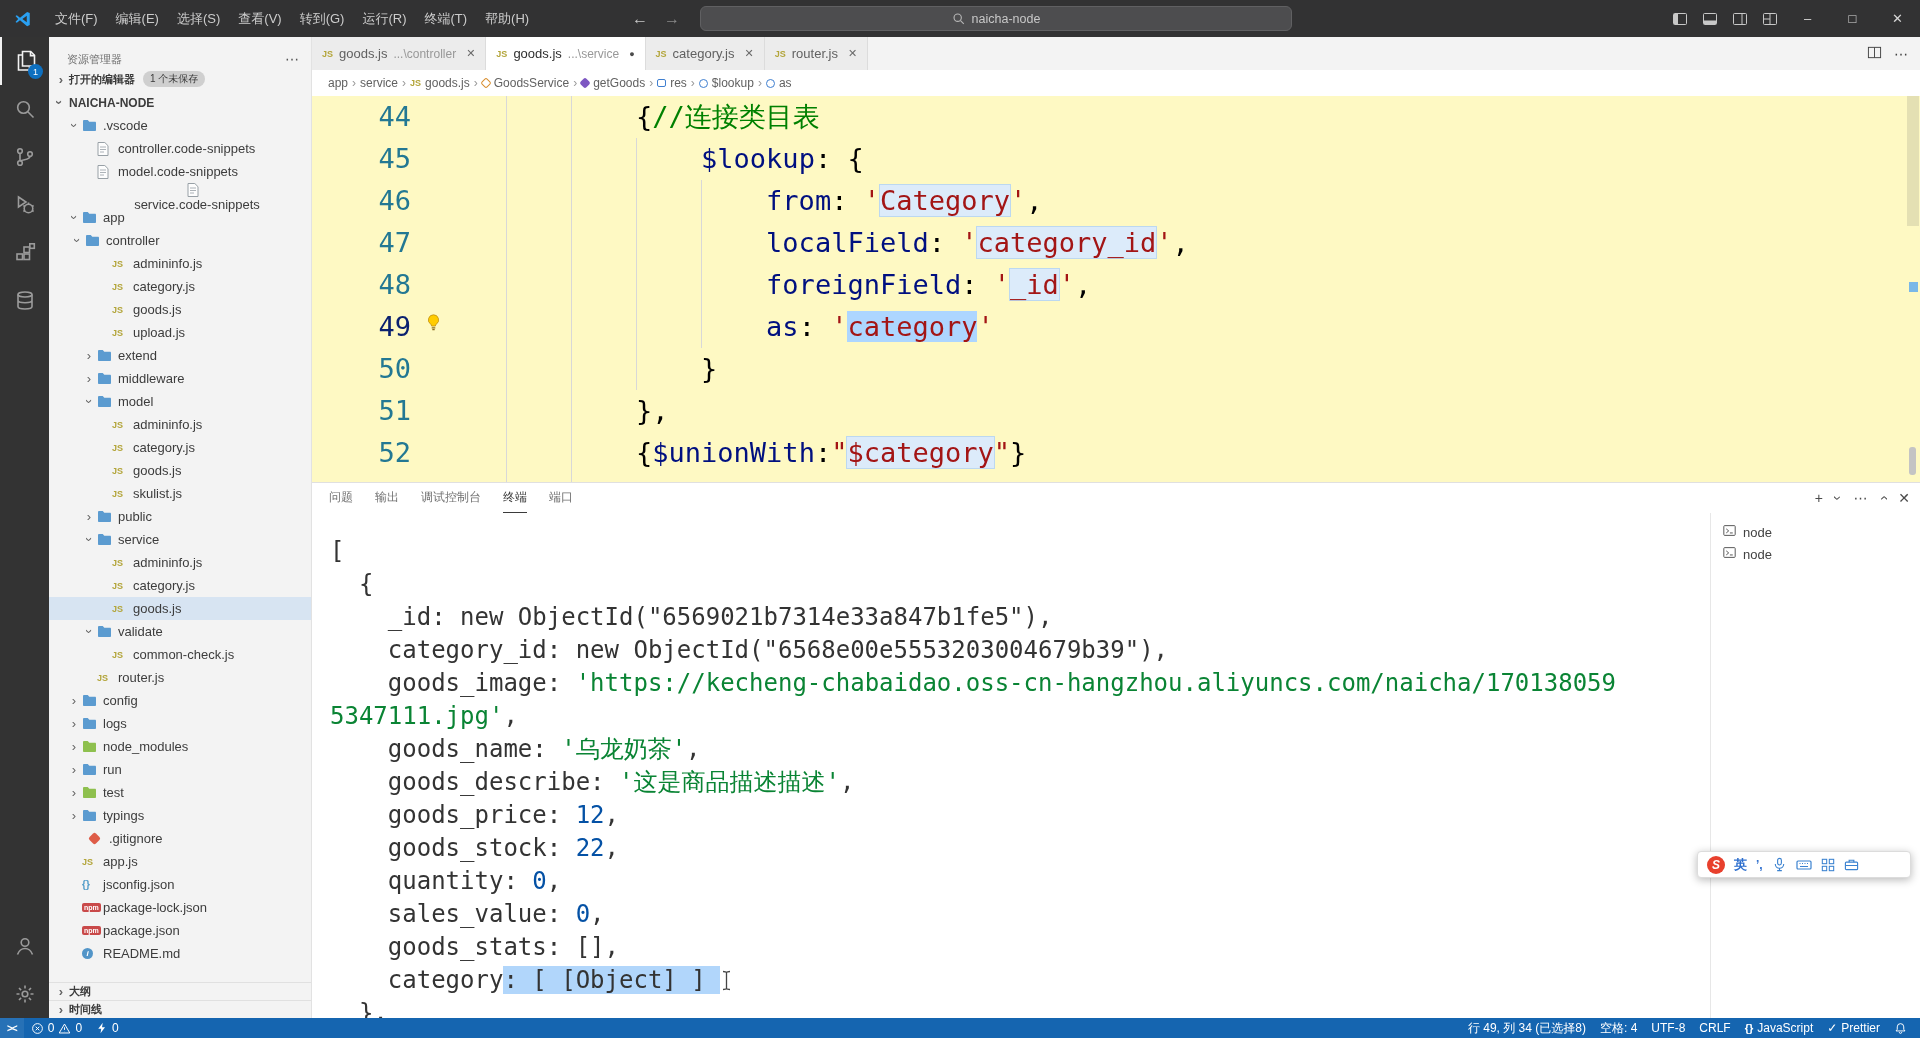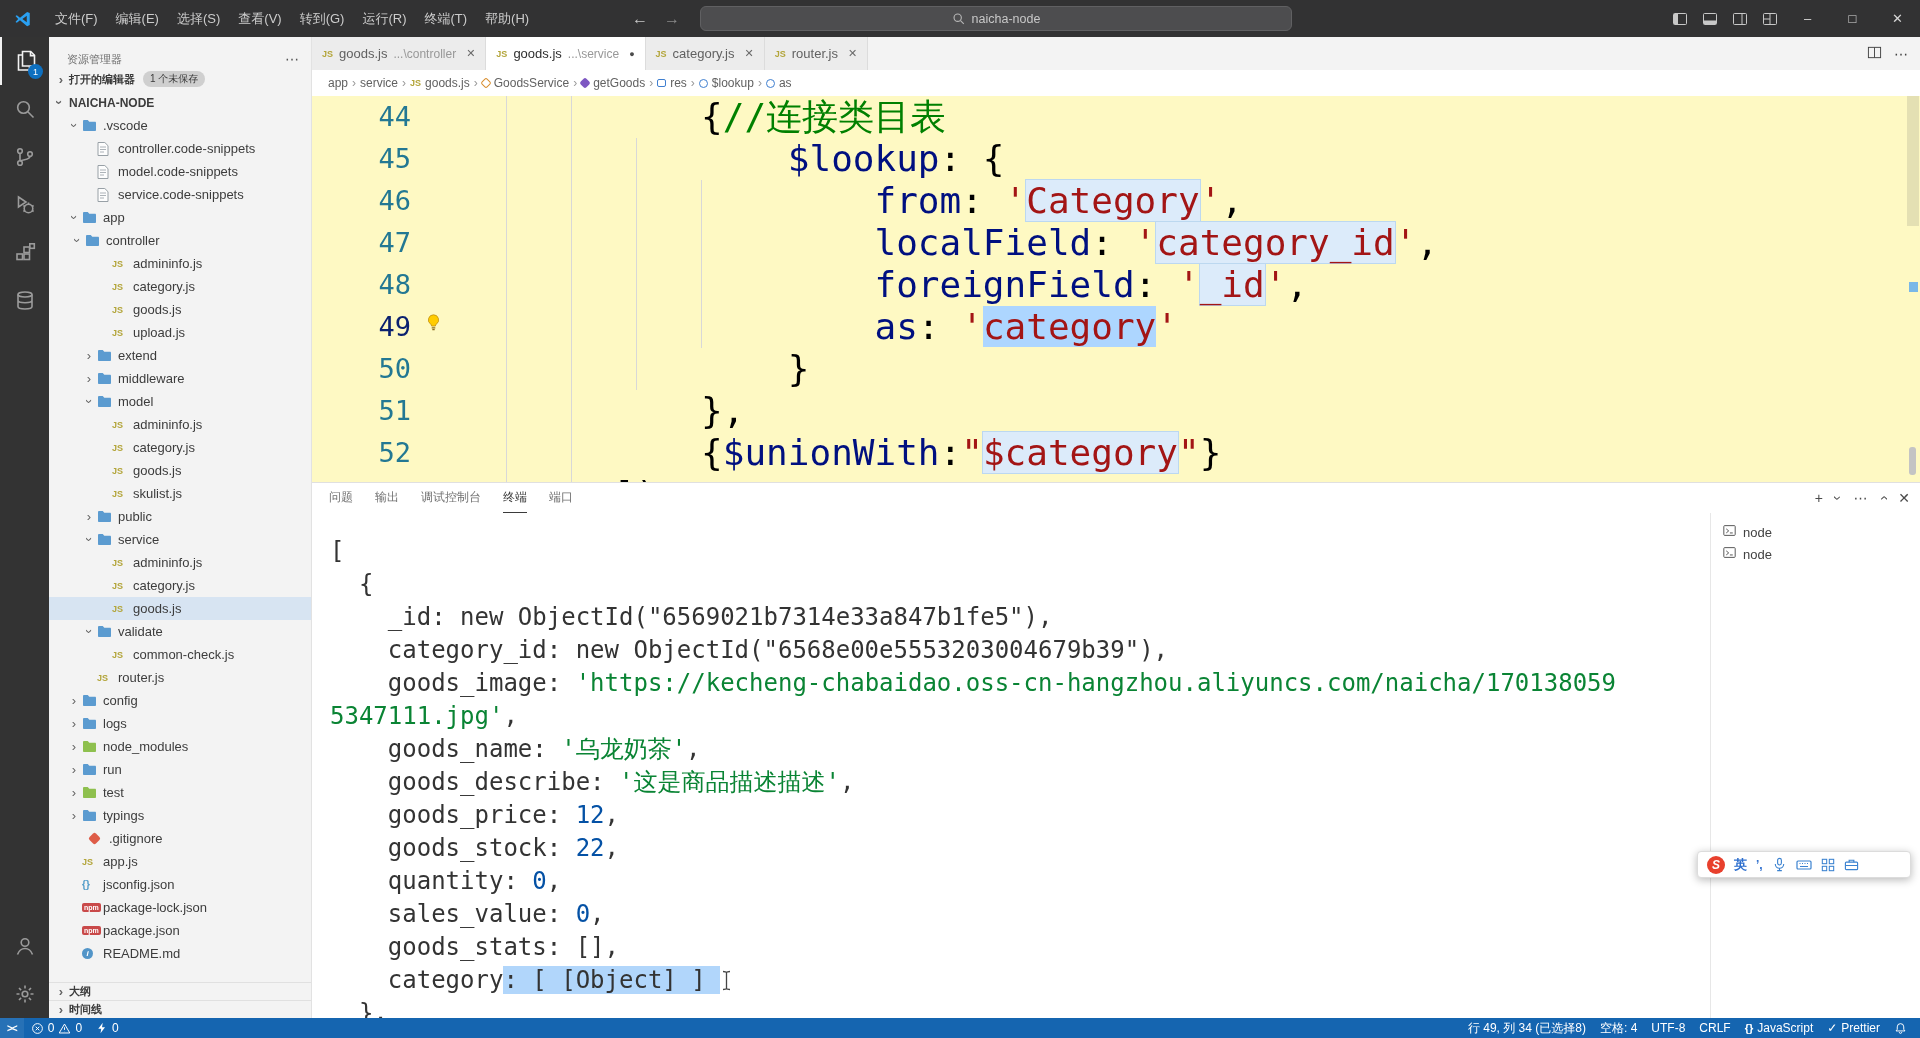--- a/index.html
+++ b/index.html
@@ -66,21 +66,21 @@
 .bc-class{width:8px;height:8px;border:1.5px solid #d88d2d;transform:rotate(45deg);border-radius:2px}
 .bc-method{width:8px;height:8px;background:#7d57c2;transform:rotate(45deg);border-radius:2px}
 .bc-var{width:9px;height:8px;border:1.5px solid #3f7fd0;border-radius:2px}
 .bc-field{width:9px;height:9px;border:1.5px solid #3f7fd0;border-radius:50%}
 
 
 .editor{position:relative;height:386px;background:#fef9c3;overflow:hidden;flex:none;font-family:"DejaVu Sans Mono",monospace}
 .code-line{display:flex;height:42px;line-height:42px}
 .line-num{width:129px;flex:none;text-align:right;padding-right:30px;color:#237893;font-size:27px}
 .line-num.active{color:#0b216f}
-.line-code{white-space:pre;font-size:36px;color:#000}
+.line-code{white-space:pre;font-size:27px;color:#000}
 .tok-key{color:#001080}
 .tok-str{color:#a31515}
 .tok-com{color:#008000}
 .hl-word{background:#dcebfa;box-shadow:0 0 0 1px #bcd8f0}
 .hl-sel{background:#add6ff}
 .guide{position:absolute;width:1px;background:#d8d8d8}
 .bulb{position:absolute;left:112px;top:217px}
 .ed-thumb{position:absolute;right:1px;top:0;width:12px;height:130px;background:rgba(110,110,110,.18)}
 .ovr-mark{position:absolute;right:2px;top:186px;width:9px;height:10px;background:#79b8e8}
 
@@ -275,21 +275,21 @@
         <div class="tree-row" style="padding-left: 32px;">
           <span class="twisty"></span>
           <span class="fileicon">
             <svg width="12" height="14" viewBox="0 0 12 14">
               <path d="M1 .5h6.8L11 3.7V13.5H1z" fill="#fdfdfd" stroke="#98a0a6"></path>
               <path d="M3 5h6M3 7.5h6M3 10h4" stroke="#98a0a6" stroke-width=".8"></path>
             </svg>
           </span>
           <span class="tree-label">model.code-snippets</span>
         </div>
-        <div class="tree-row" style="padding-left: 32px;">
+        <div class="tree-row" style="padding-left: 32px; flex-direction: column;">
           <span class="twisty"></span>
           <span class="fileicon">
             <svg width="12" height="14" viewBox="0 0 12 14">
               <path d="M1 .5h6.8L11 3.7V13.5H1z" fill="#fdfdfd" stroke="#98a0a6"></path>
               <path d="M3 5h6M3 7.5h6M3 10h4" stroke="#98a0a6" stroke-width=".8"></path>
             </svg>
           </span>
           <span class="tree-label">service.code-snippets</span>
         </div>
         <div class="tree-row" style="padding-left: 17px;">

